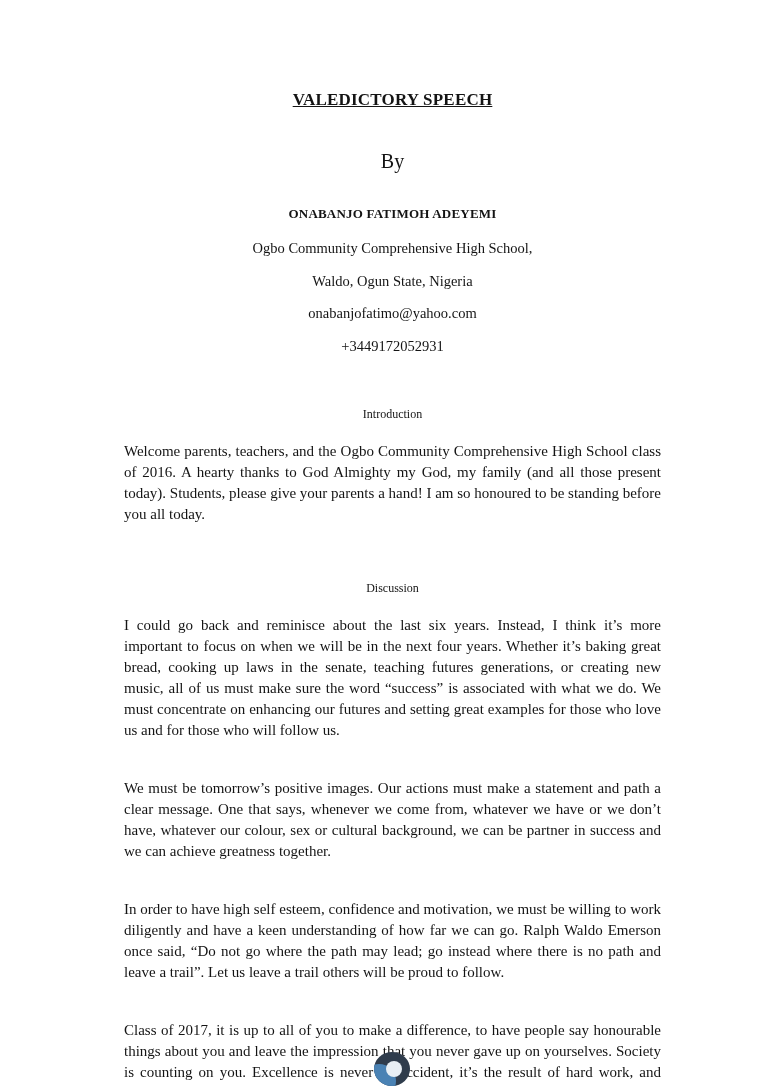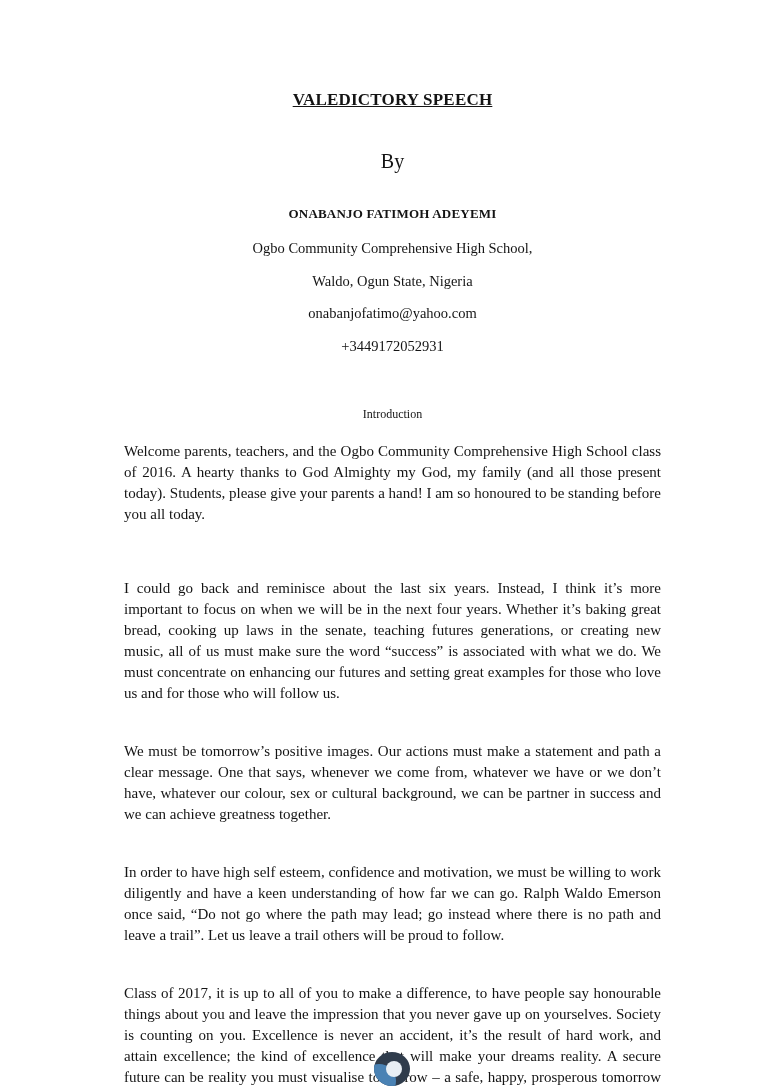--- a/index.html
+++ b/index.html
@@ -107,20 +107,21 @@
       <div class="doc-contact-line">onabanjofatimo@yahoo.com</div>
       <div class="doc-contact-line">+3449172052931</div>
     </div>
 
     <div class="doc-section">
       <div class="section-heading">Introduction</div>
       <p class="para">Welcome parents, teachers, and the Ogbo Community Comprehensive High School class of 2016. A hearty thanks to God Almighty my God, my family (and all those present today). Students, please give your parents a hand! I am so honoured to be standing before you all today.</p>
     </div>
 
     <div class="doc-section">
+      <div class="section-heading">Discussion</div>
       <p class="para">I could go back and reminisce about the last six years. Instead, I think it’s more important to focus on when we will be in the next four years. Whether it’s baking great bread, cooking up laws in the senate, teaching futures generations, or creating new music, all of us must make sure the word “success” is associated with what we do. We must concentrate on enhancing our futures and setting great examples for those who love us and for those who will follow us.</p>
       <p class="para">We must be tomorrow’s positive images. Our actions must make a statement and path a clear message. One that says, whenever we come from, whatever we have or we don’t have, whatever our colour, sex or cultural background, we can be partner in success and we can achieve greatness together.</p>
       <p class="para">In order to have high self esteem, confidence and motivation, we must be willing to work diligently and have a keen understanding of how far we can go. Ralph Waldo Emerson once said, “Do not go where the path may lead; go instead where there is no path and leave a trail”. Let us leave a trail others will be proud to follow.</p>
       <p class="para">Class of 2017, it is up to all of you to make a difference, to have people say honourable things about you and leave the impression that you never gave up on yourselves. Society is counting on you. Excellence is never an accident, it’s the result of hard work, and attain excellence; the kind of excellence that will make your dreams reality. A secure future can be reality you must visualise tomorrow – a safe, happy, prosperous tomorrow and make it happen.</p>
     </div>
 
     <div class="doc-section">
       <div class="section-heading">Appreciation</div>
       <p class="para">To all the entire staff and non-teaching staff of Ogbo Community Comprehensive High School, we treasure your unconditional love and support. To our parents’ in all, we hope we make you proud.</p>
     </div>

